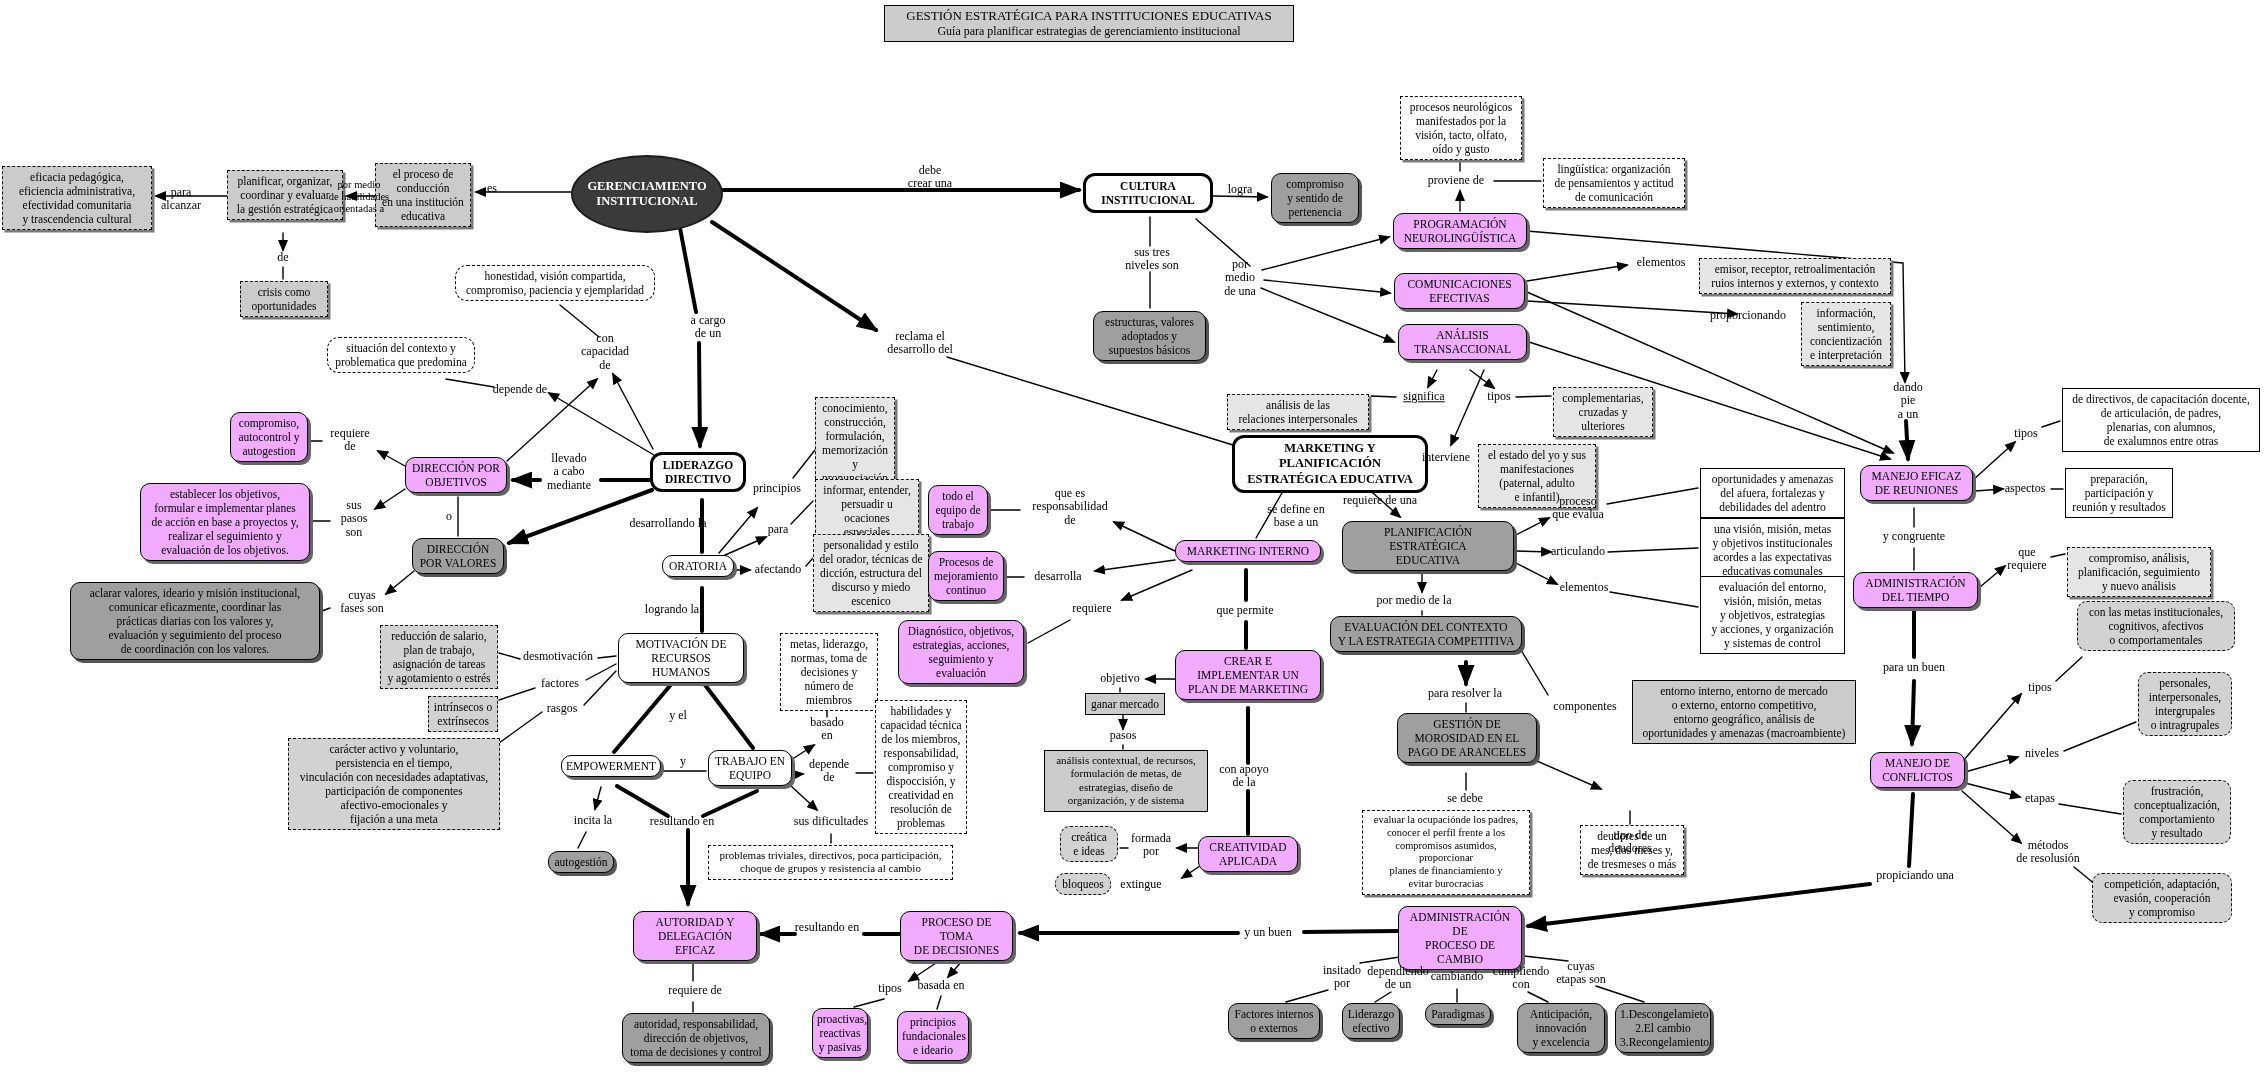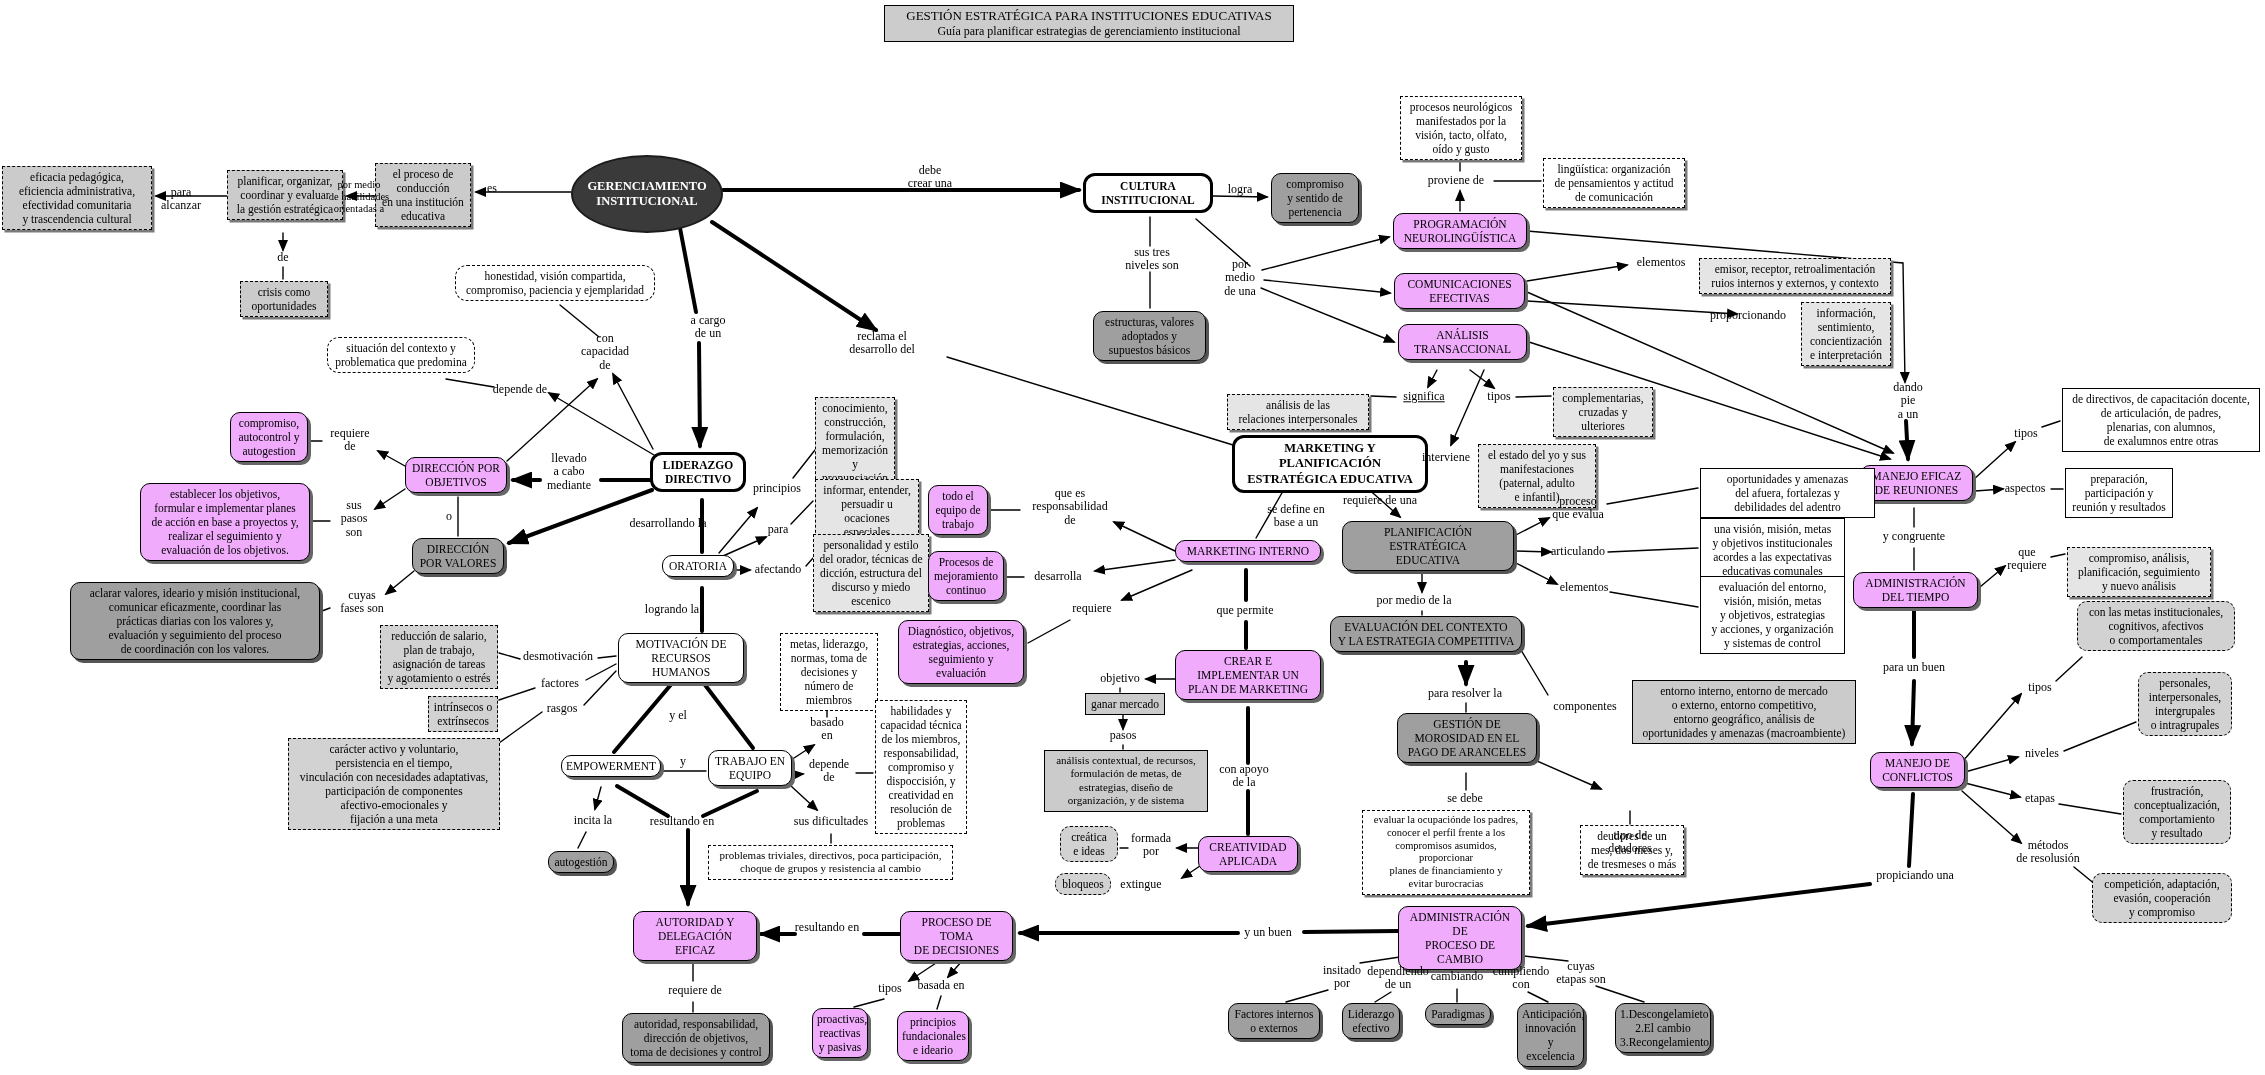--- a/index.html
+++ b/index.html
@@ -377,21 +377,21 @@
 formulación de metas, de
 estrategias, diseño de
 organización, y de sistema</div>
       <div class="n grey-dash-round" style="left: 1060px; top: 826px; width: 58px;">creática
 e ideas</div>
       <div class="n grey-round" style="left: 1198px; top: 836px; width: 100px;">CREATIVIDAD
 APLICADA</div>
       <div class="n grey-dash-round" style="left: 1055px; top: 873px; width: 56px;">bloqueos</div>
       <div class="n dark-round" style="left: 1342px; top: 521px; width: 172px;">PLANIFICACIÓN ESTRATÉGICA
 EDUCATIVA</div>
-      <div class="n white-square" style="left: 1700px; top: 468px; width: 175px;">oportunidades y amenazas
+      <div class="n white-square" style="left: 1700px; top: 468px; width: 145px;">oportunidades y amenazas
 del afuera, fortalezas y
 debilidades del adentro</div>
       <div class="n white-square" style="left: 1700px; top: 518px; width: 145px;">una visión, misión, metas
 y objetivos institucionales
 acordes a las expectativas
 educativas comunales</div>
       <div class="n white-square" style="left: 1700px; top: 576px; width: 145px;">evaluación del entorno,
 visión, misión, metas
 y objetivos, estrategias
 y acciones, y organización
@@ -413,21 +413,21 @@
 compromisos asumidos, proporcionar
 planes de financiamiento y
 evitar burocracias</div>
       <div class="n grey-round" style="left: 1398px; top: 906px; width: 124px;">ADMINISTRACIÓN DE
 PROCESO DE CAMBIO</div>
       <div class="n dark-round" style="left: 1228px; top: 1003px; width: 92px;">Factores internos
 o externos</div>
       <div class="n dark-round" style="left: 1342px; top: 1003px; width: 58px;">Liderazgo
 efectivo</div>
       <div class="n dark-round" style="left: 1425px; top: 1003px; width: 66px;">Paradigmas</div>
-      <div class="n dark-round" style="left: 1517px; top: 1003px; width: 67px;">Anticipación,
+      <div class="n dark-round" style="left: 1517px; top: 1003px; width: 88px;">Anticipación,
 innovación
 y excelencia</div>
       <div class="n dark-round" style="left: 1615px; top: 1003px; width: 96px;">1.Descongelamieto
 2.El cambio
 3.Recongelamiento</div>
       <div class="lbl" style="left: 181px; top: 199px;">para
 alcanzar</div>
       <div class="lbl" style="left: 359px; top: 197px; font-size: 10.5px;">por medio
 de habilidades
 orientadas a</div>
@@ -489,21 +489,21 @@
       <div class="lbl" style="left: 562px; top: 709px;">rasgos</div>
       <div class="lbl" style="left: 678px; top: 716px;">y el</div>
       <div class="lbl" style="left: 683px; top: 762px;">y</div>
       <div class="lbl" style="left: 827px; top: 729px;">basado
 en</div>
       <div class="lbl" style="left: 829px; top: 771px;">depende
 de</div>
       <div class="lbl" style="left: 831px; top: 822px;">sus dificultades</div>
       <div class="lbl" style="left: 593px; top: 821px;">incita la</div>
       <div class="lbl" style="left: 682px; top: 822px;">resultando en</div>
-      <div class="lbl" style="left: 882px; top: 343px; text-align: center;">reclama el
+      <div class="lbl" style="left: 920px; top: 343px; text-align: center;">reclama el
 desarrollo del</div>
       <div class="lbl" style="left: 1070px; top: 507px;">que es
 responsabilidad
 de</div>
       <div class="lbl" style="left: 1058px; top: 577px;">desarrolla</div>
       <div class="lbl" style="left: 1092px; top: 609px;">requiere</div>
       <div class="lbl" style="left: 1296px; top: 516px;">se define en
 base a un</div>
       <div class="lbl" style="left: 1245px; top: 611px;">que permite</div>
       <div class="lbl" style="left: 1120px; top: 679px;">objetivo</div>

